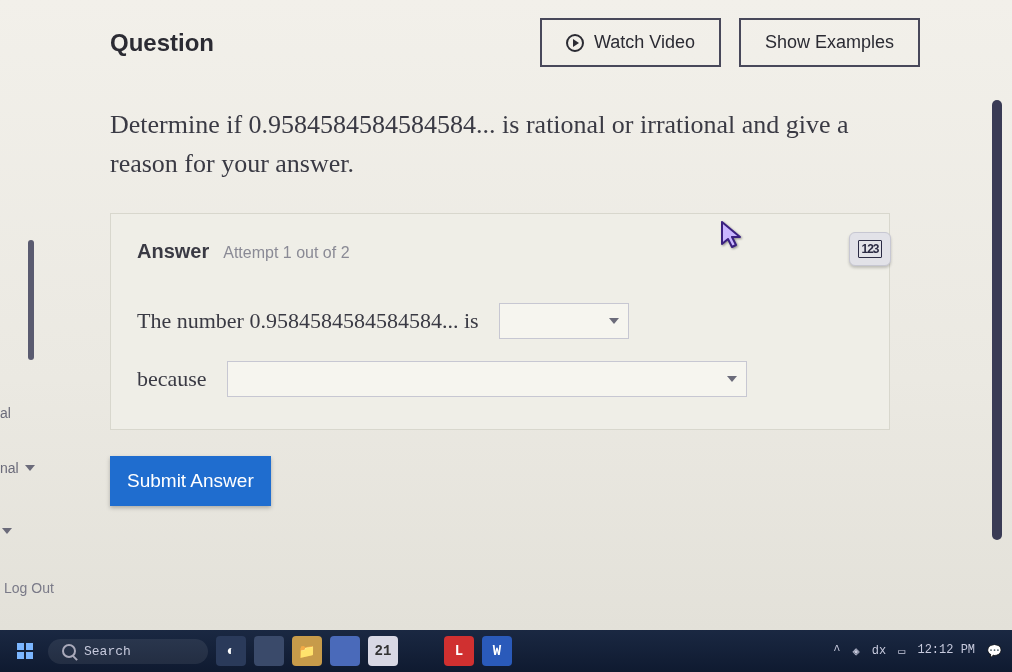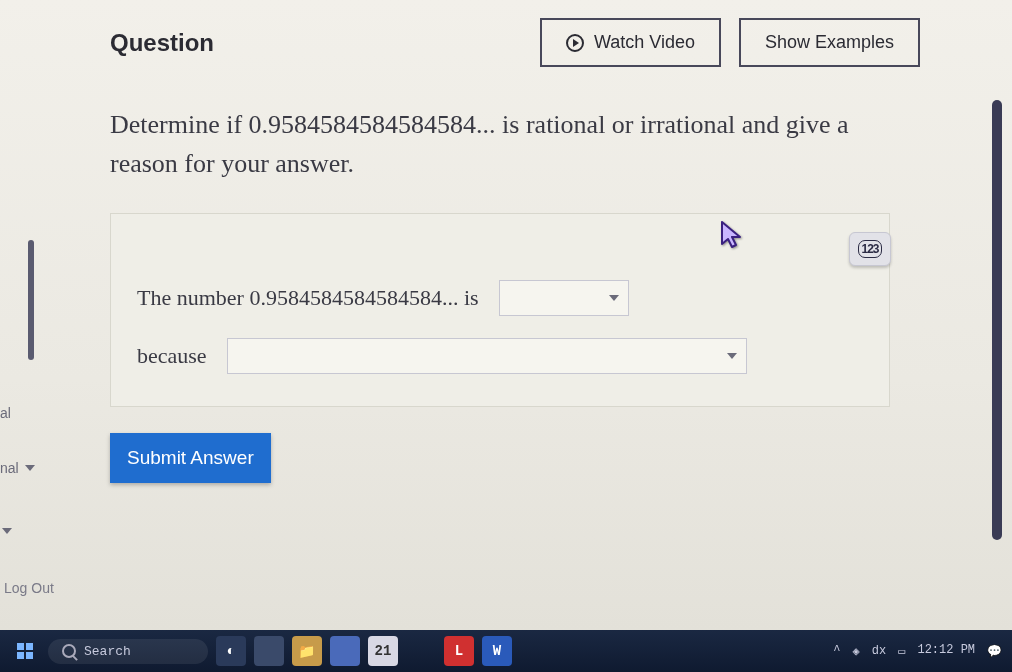--- a/index.html
+++ b/index.html
@@ -25,21 +25,21 @@
   .btn-outline { border: 2px solid #48485a; background: transparent; color: #2b2b33; font-family: Arial, sans-serif; font-size: 18px; padding: 12px 24px; display: flex; align-items: center; gap: 10px; cursor: pointer; }
   .play-icon { width: 18px; height: 18px; border: 2px solid #2b2b33; border-radius: 50%; display:flex;align-items:center;justify-content:center; }
   .play-tri { width:0;height:0;border-top:4px solid transparent;border-bottom:4px solid transparent;border-left:6px solid #2b2b33; margin-left:2px;}
   .prompt { font-size: 26px; color: #3a3a44; line-height: 1.5; padding: 30px 10px 20px 20px; font-family: Georgia, serif; }
 
   .answer-card { margin: 10px 0 0 20px; width: 780px; background: #efeee7; border: 1px solid #d8d7cd; padding: 26px 26px 10px 26px; position: relative; }
   .answer-head { display:flex; align-items:baseline; gap:14px; font-family: Arial, sans-serif; }
   .answer-label { font-weight: bold; font-size: 20px; color: #3a3a44; }
   .attempt { font-size: 16px; color: #8a8a95; }
   .keypad-btn { position:absolute; right: -2px; top: 18px; width: 42px; height: 34px; background: #e2e2e8; border: 1px solid #c7c7d2; border-radius: 6px; display:flex;align-items:center;justify-content:center;cursor:pointer; box-shadow: 0 2px 3px rgba(0,0,0,0.2);}
-  .keypad-glyph { font-family: Arial, sans-serif; font-size: 12px; font-weight:bold; letter-spacing:-1px; color:#2b2b44; border:1.5px solid #2b2b44; padding:1px 2px; border-radius:7px;}
+  .keypad-glyph { font-family: Arial, sans-serif; font-size: 12px; font-weight:bold; letter-spacing:-1px; color:#2b2b44; border:1.5px solid #2b2b44; padding:1px 2px; border-radius:1px;}
 
   .answer-body { margin-top: 40px; font-size: 22px; color: #3a3a44; font-family: Georgia, serif; }
   .row { display:flex; align-items:center; gap: 20px; margin-bottom: 22px; flex-wrap: nowrap;}
   .sel { appearance: none; -webkit-appearance:none; background:#f6f5ef; border:1px solid #c7c7d2; height:36px; font-size:16px; padding: 0 30px 0 10px; font-family: Arial,sans-serif; color:#555; position:relative; cursor:pointer;}
   .sel-wrap { position:relative; display:inline-block;}
   .sel-wrap::after { content:''; position:absolute; right:10px; top:50%; width:0;height:0;border-left:5px solid transparent;border-right:5px solid transparent;border-top:6px solid #6b6b7a; transform:translateY(-50%); pointer-events:none;}
   .sel-small { width: 130px; }
   .sel-big { width: 520px; }
 
   .submit-btn { margin: 26px 0 10px 20px; background: #1f6dcf; color:#fff; border:none; font-family: Arial,sans-serif; font-size:19px; padding: 14px 17px; cursor:pointer; box-shadow: 0 2px 4px rgba(0,0,0,0.25);}
@@ -92,20 +92,24 @@
         </button>
         <button class="btn-outline">
           <span>Show Examples</span>
         </button>
       </div>
     </div>
 
     <div class="prompt">Determine if 0.9584584584584584... is rational or irrational and give a reason for your answer.</div>
 
     <div class="answer-card">
+      <div class="answer-head">
+        <span class="answer-label">Answer</span>
+        <span class="attempt">Attempt 1 out of 2</span>
+      </div>
       <div class="keypad-btn">
         <span class="keypad-glyph">123</span>
       </div>
 
       <div class="answer-body">
         <div class="row">
           <span>The number 0.9584584584584584... is</span>
           <span class="sel-wrap">
             <select class="sel sel-small">
               <option></option>

